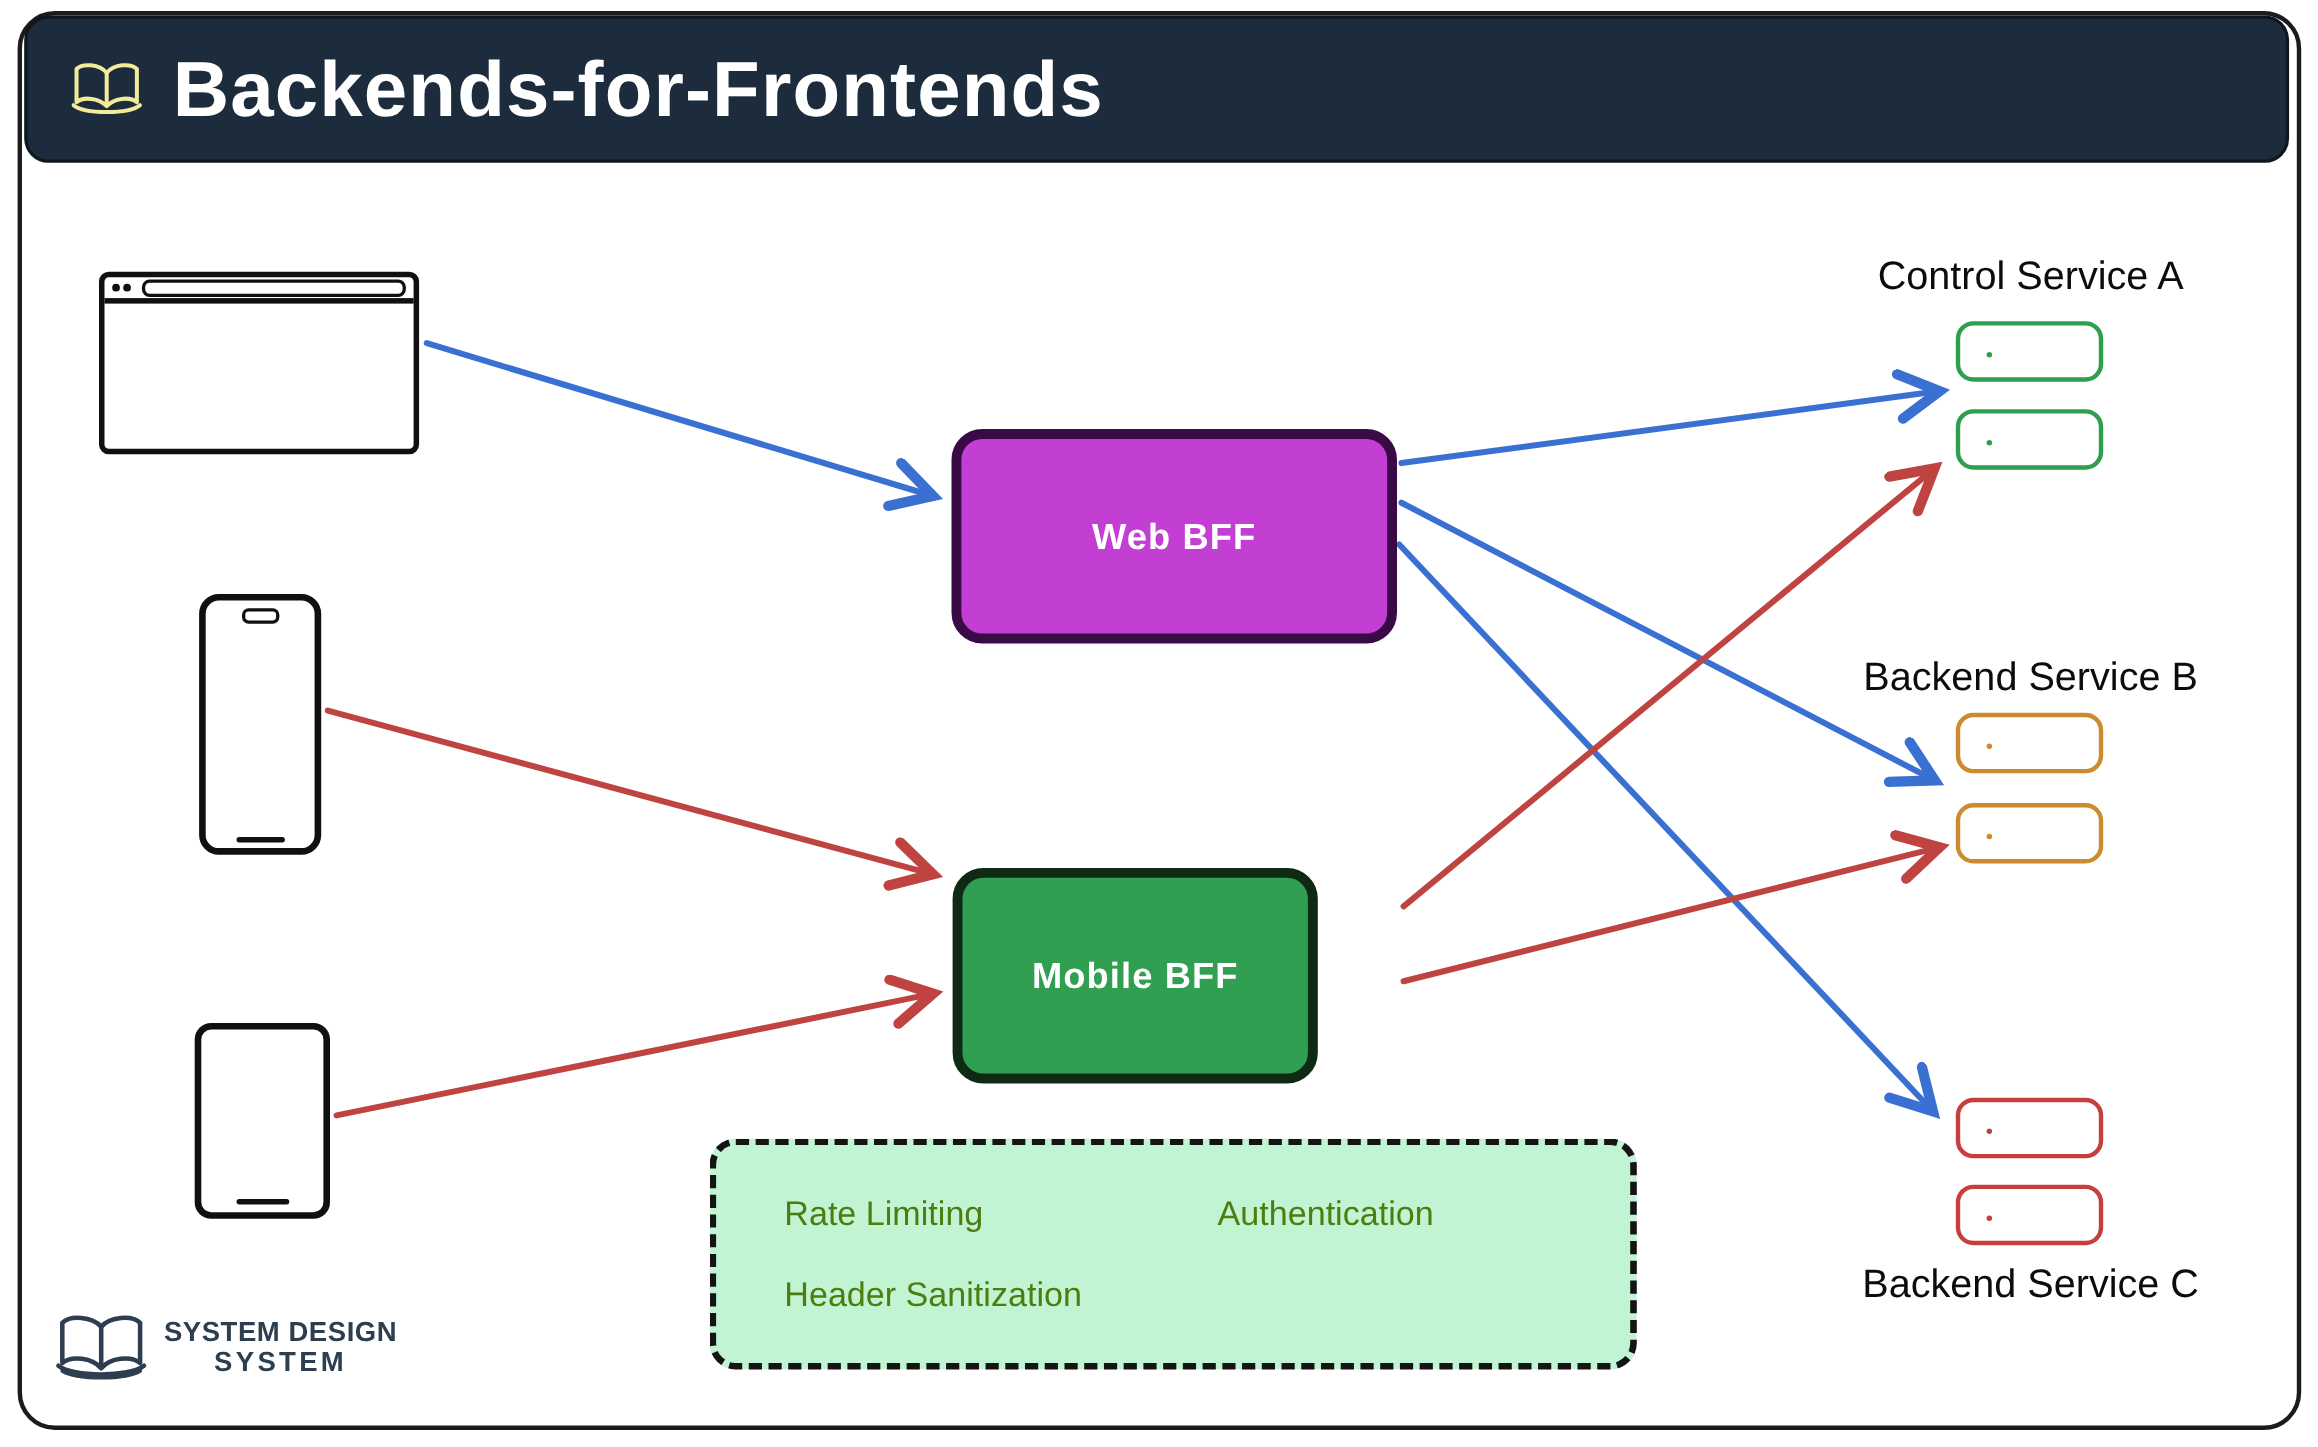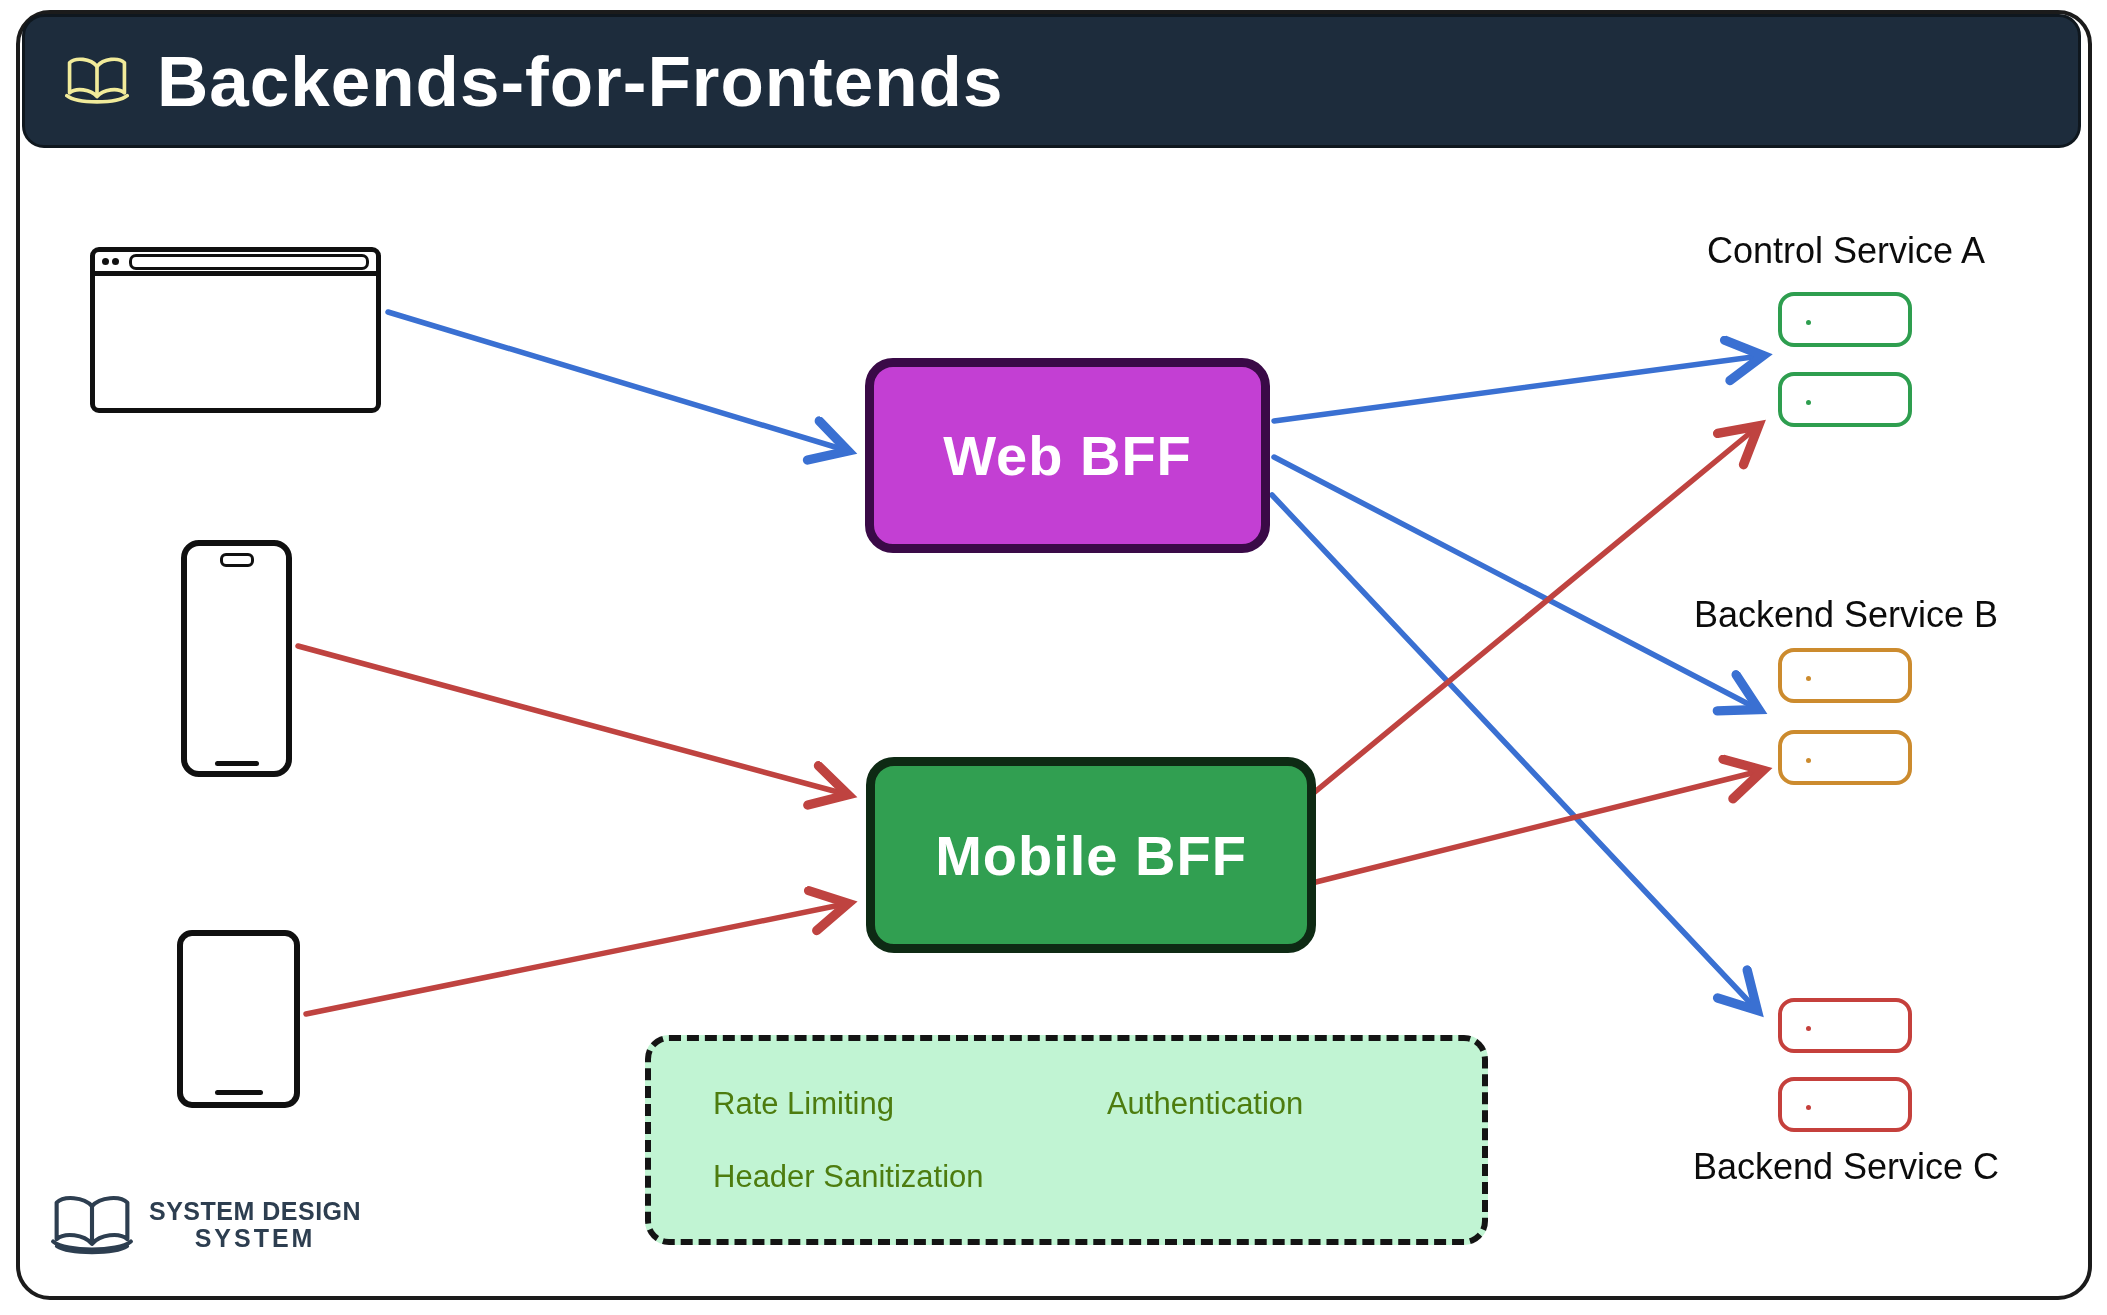--- a/index.html
+++ b/index.html
@@ -31,24 +31,24 @@
   .phone .home{position:absolute;bottom:5px;left:50%;transform:translateX(-50%);
                width:44px;height:5px;background:#101010;border-radius:3px;}
 
   .tablet{position:absolute;left:177px;top:930px;width:123px;height:178px;
           border:6px solid #101010;border-radius:15px;background:#fff;box-sizing:border-box;}
   .tablet .home{position:absolute;bottom:7px;left:50%;transform:translateX(-50%);
                 width:48px;height:5px;background:#101010;border-radius:3px;}
 
   
   .bff{position:absolute;display:flex;align-items:center;justify-content:center;
-       color:#fff;font-size:56px;font-weight:700;border-radius:28px;box-sizing:border-box;
-       letter-spacing:1px;}
+       color:#fff;font-size:33px;font-weight:700;border-radius:28px;box-sizing:border-box;
+       letter-spacing:1px;margin-top:32px;}
   .bff.web{left:865px;top:358px;width:405px;height:195px;background:#c33fd3;border:9px solid #3a0a47;}
-  .bff.mobile{left:866px;top:757px;width:450px;height:196px;background:#319f51;border:9px solid #0e2a14;}
+  .bff.mobile{left:866px;top:757px;width:332px;height:196px;background:#319f51;border:9px solid #0e2a14;}
 
   
   .svc-label{position:absolute;width:360px;text-align:center;font-size:36px;font-weight:400;color:#0c0c0c;}
   .svc-a-label{left:1666px;top:230px;}
   .svc-b-label{left:1666px;top:594px;}
   .svc-c-label{left:1666px;top:1146px;}
   .inst{position:absolute;width:134px;height:55px;border-radius:16px;background:#fff;
         border:4px solid currentColor;box-sizing:border-box;}
   .inst::after{content:"";position:absolute;left:24px;top:24px;width:5px;height:5px;
                border-radius:50%;background:currentColor;}

